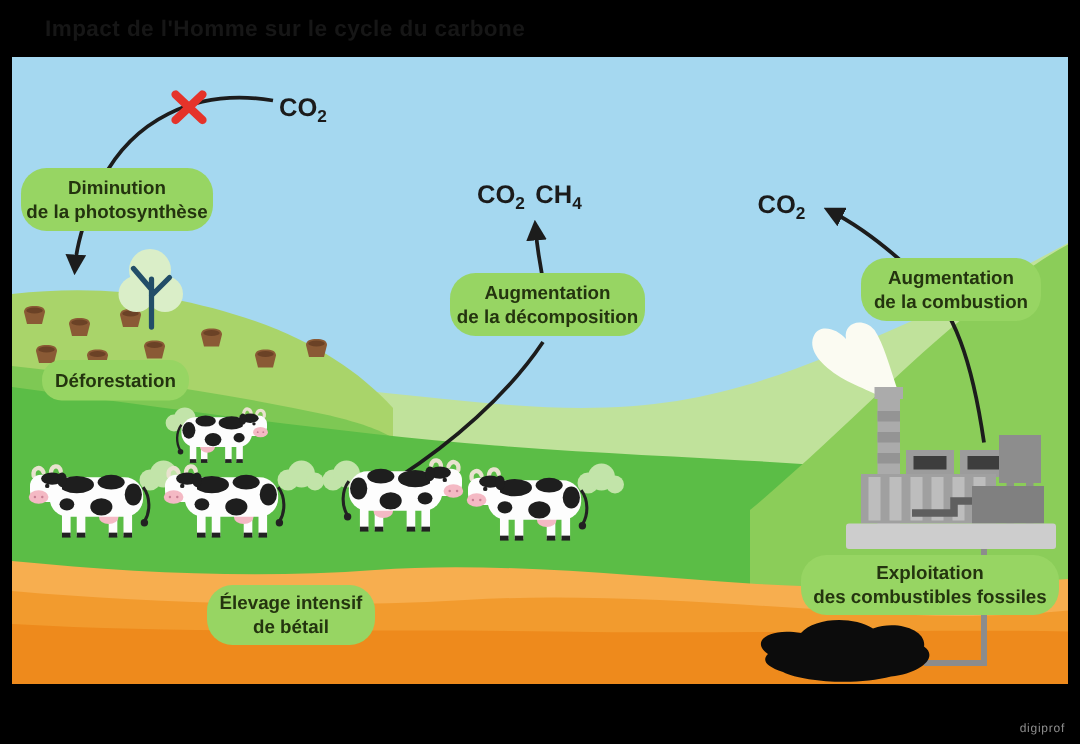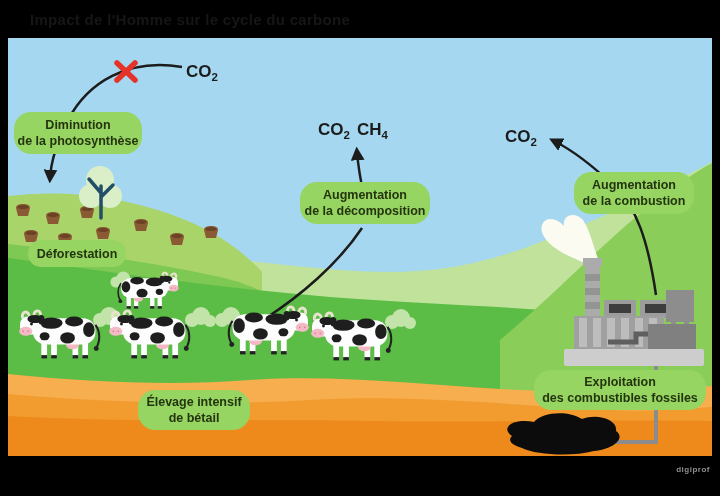--- a/index.html
+++ b/index.html
@@ -6,22 +6,22 @@
   body{
     width:720px;height:496px;position:relative;background:#000;
     font-family:"Liberation Sans","DejaVu Sans",sans-serif;overflow:hidden;
   }
   #title-bar{
     position:absolute;top:0;left:0;width:720px;height:38px;
     display:flex;align-items:center;padding-left:30px;box-sizing:border-box;
   }
   #title-bar .t{color:#161616;font-weight:bold;font-size:15px;letter-spacing:.3px;}
   #watermark{
-    position:absolute;right:10px;bottom:22px;color:#8f8f8f;
-    font-size:8px;font-weight:bold;letter-spacing:.5px;
+    position:absolute;right:10px;bottom:6px;color:#8f8f8f;
+    font-size:8px;font-weight:normal;letter-spacing:.5px;
   }
   svg text{font-family:"Liberation Sans","DejaVu Sans",sans-serif;}
   .bubble-text{font-size:12.5px;font-weight:bold;fill:#24340f;}
   .gas{font-size:17px;font-weight:bold;fill:#1b1b1b;}
   .gas-sub{font-size:11.5px;font-weight:bold;fill:#1b1b1b;}
 </style>
 </head>
 <body>
 
 

